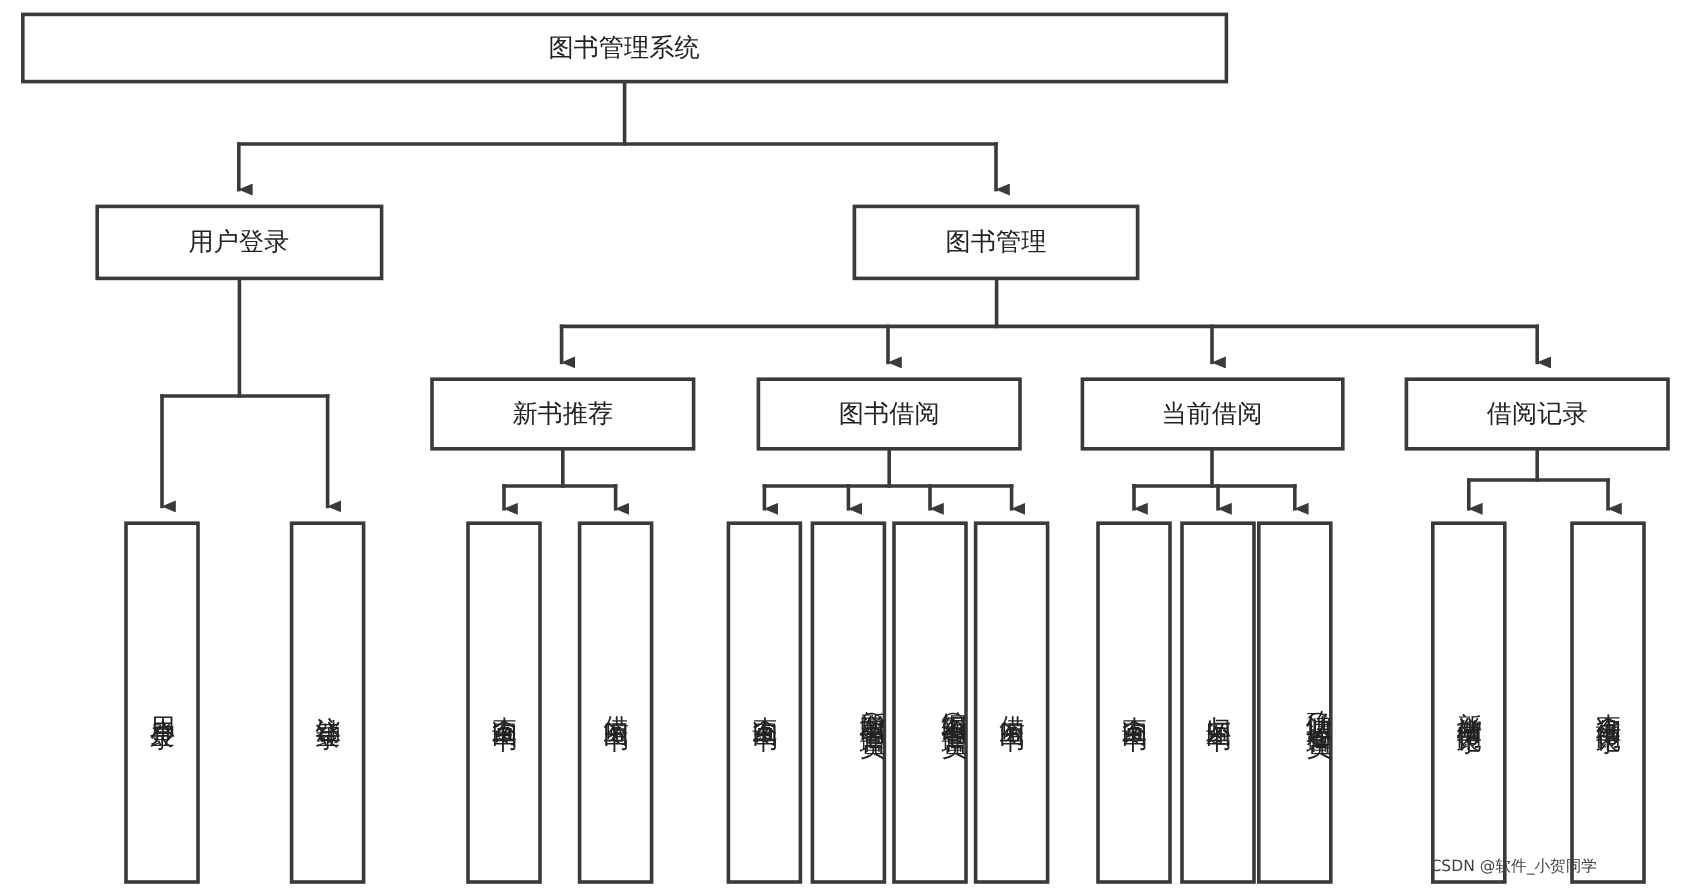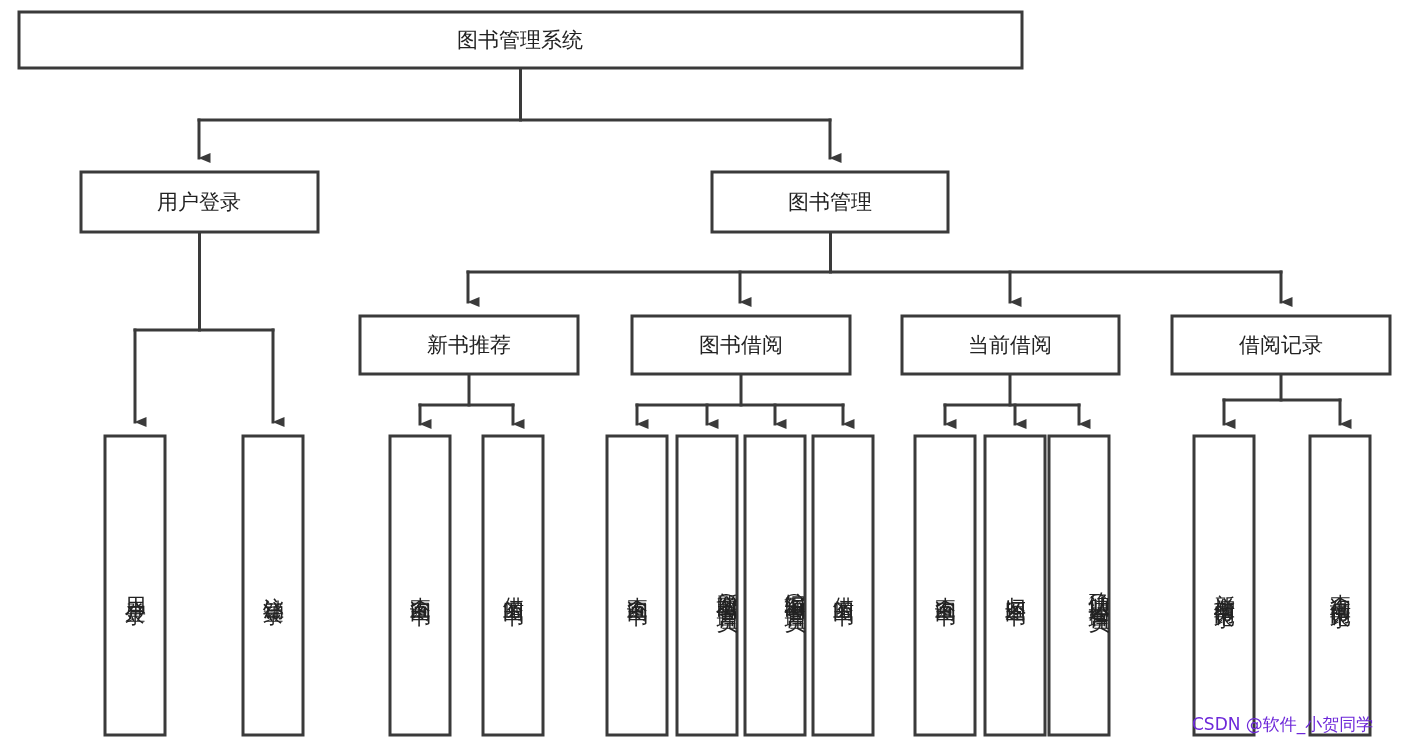--- a/index.html
+++ b/index.html
@@ -62,22 +62,22 @@
     justify-content: center;
     text-align: center;
     white-space: nowrap;
     pointer-events: none;
   }
   .watermark {
     position: absolute;
     left: 1192px;
     top: 713px;
     font-family: "DejaVu Sans", "Liberation Sans", sans-serif;
-    font-size: 17px;
-    color: #6d28d9;
+    font-size: 13px;
+    color: #404040;
     white-space: nowrap;
   }
 </style>
 </head>
 <body>
 
 <div id="diagram-root">
 
   <svg class="tree-canvas" viewBox="0 0 1405 747">
     <defs>

